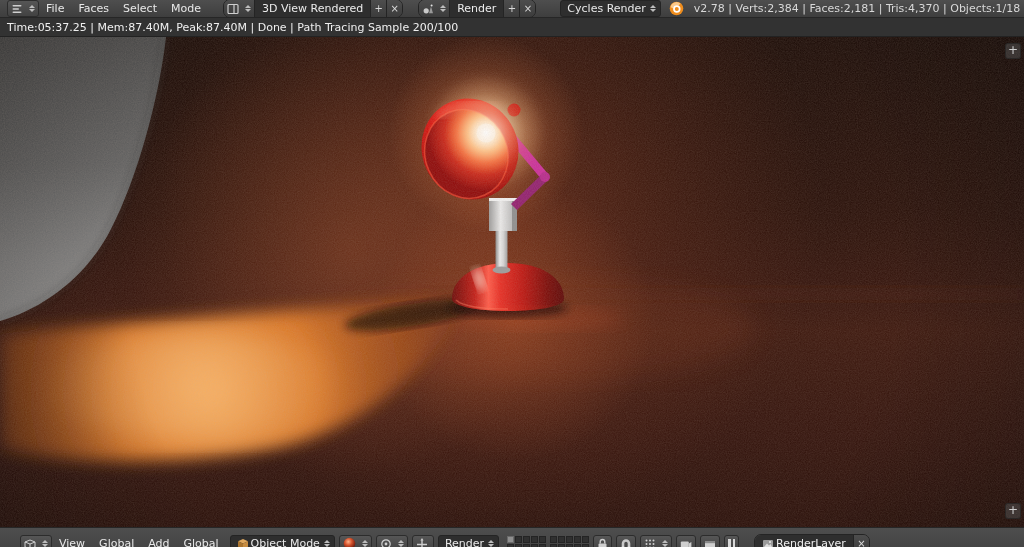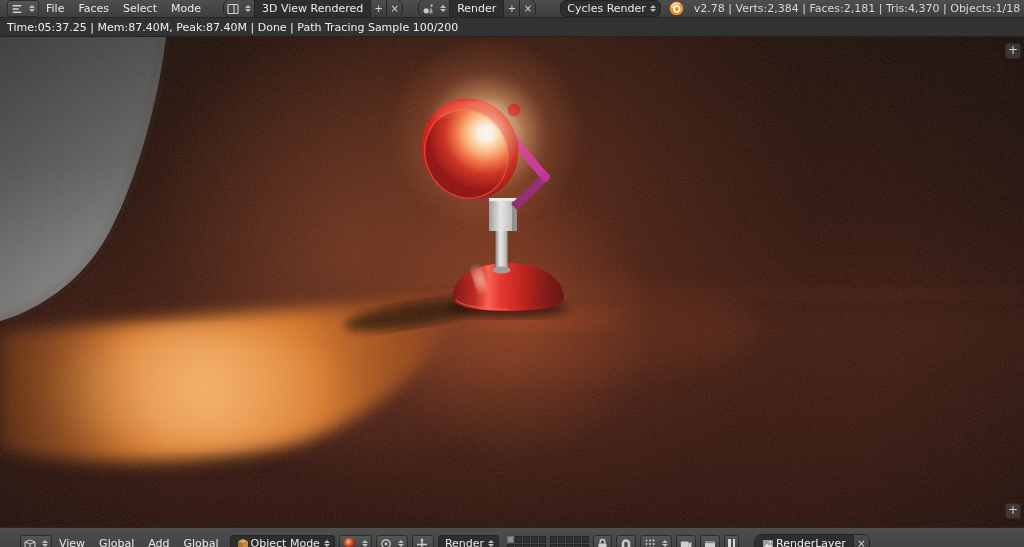--- a/index.html
+++ b/index.html
@@ -99,42 +99,42 @@
             <i class="u"></i>
             <i class="d"></i>
           </span>
       </span>
       <span class="idname">Render</span>
       <span class="idbtn">+</span>
       <span class="idbtn">×</span>
     </div>
 
     <span class="gap20"></span>
-    <div class="dd" style="min-width:86px;justify-content:space-between;border-radius:6px;">
+    <div class="dd" style="min-width:86px;justify-content:space-between;">
       <span>Cycles Render</span>
       <span class="updn">
           <i class="u"></i>
           <i class="d"></i>
         </span>
     </div>
 
     <span class="gap8"></span>
     <span class="icon">
       <svg width="15" height="15" viewBox="0 0 15 15">
           <circle cx="7.5" cy="7.5" r="6.8" fill="#ef8d1d"></circle>
           <path d="M1.6,6.2 A6,6 0 0 1 11.5,2.6 L9.2,4.8 A3.4,3.4 0 0 0 4.3,7.4 Z" fill="#fbc98a"></path>
           <circle cx="7.8" cy="8" r="3.7" fill="#ffffff"></circle>
           <circle cx="7.8" cy="8" r="2" fill="#ef8d1d"></circle>
         </svg>
     </span>
     <span class="stats">v2.78 | Verts:2,384 | Faces:2,181 | Tris:4,370 | Objects:1/18 | Lamps:1/2 | Mem:110.01M</span>
   </div>
 
   <div class="bar status-bar">
-    <span>Time:05:37.25 | Mem:87.40M, Peak:87.40M | Done | Path Tracing Sample 100/200</span>
+    <span>Time:05:37.25 | Mem:87.40M, Peak:87.40M | Done | Path Tracing Sample 200/100</span>
   </div>
 
   <div class="viewport">
     <svg class="scene" width="1024" height="490" viewBox="0 0 1024 490">
       <defs>
         <linearGradient id="wall" x1="0" y1="0" x2="0" y2="490" gradientUnits="userSpaceOnUse">
           <stop offset="0" stop-color="#1a0a05"></stop>
           <stop offset="0.35" stop-color="#270e07"></stop>
           <stop offset="0.52" stop-color="#33120a"></stop>
           <stop offset="0.6" stop-color="#3b160c"></stop>

